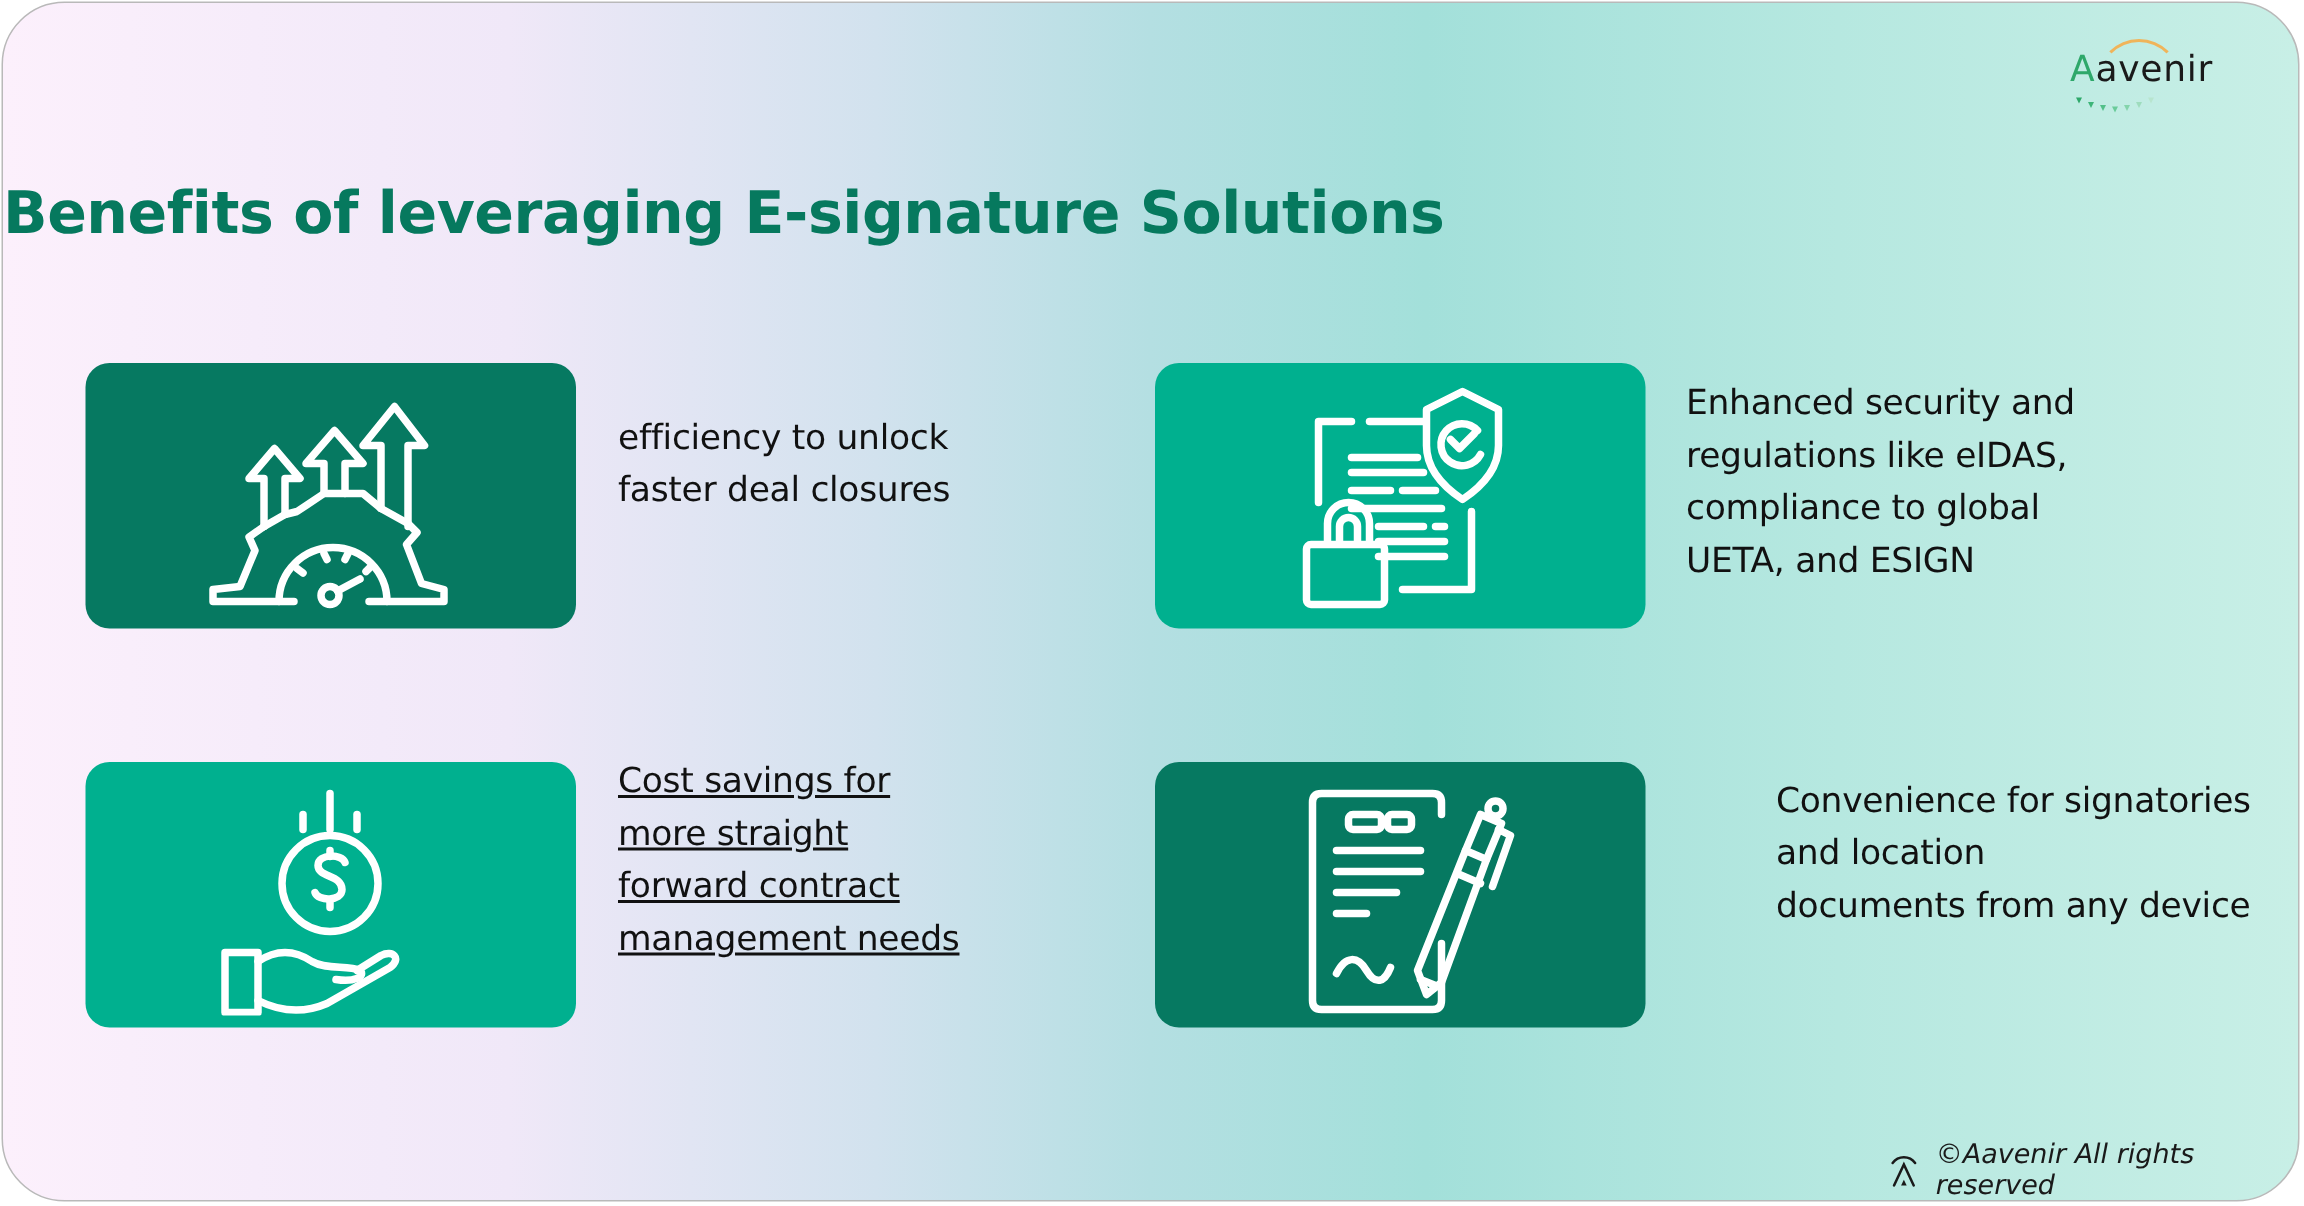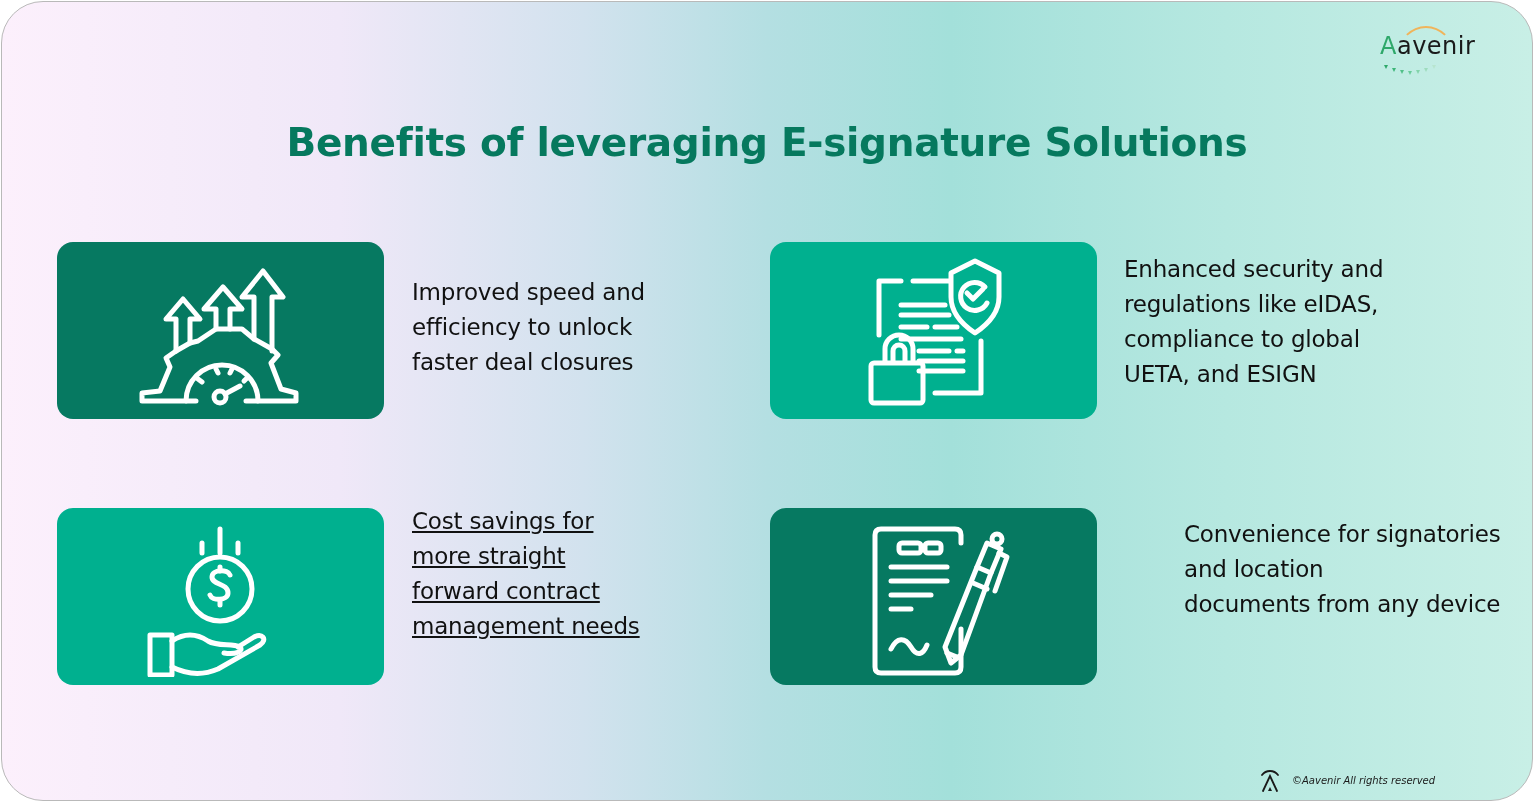--- a/index.html
+++ b/index.html
@@ -29,21 +29,21 @@
     .logo .wordmark {
       position: absolute; left: 16px; top: 10px;
       font-family: "DejaVu Sans", sans-serif; font-size: 24px; color: #1a1a1a; letter-spacing: 0.5px;
     }
     .logo .wordmark .A { color: #2ea86a; }
     .logo .dots {
       position: absolute; left: 18px; top: 42px; width: 60px; height: 12px;
     }
     .title {
       position: absolute; left: 0; right: 0; top: 118px;
-      text-align: center;
+      text-align: left;
       font-family: "DejaVu Sans", sans-serif; font-weight: bold;
       font-size: 39px; color: #06795e; letter-spacing: -0.3px;
     }
     .card {
       position: absolute; width: 327px; height: 177px; border-radius: 16px;
       display: flex; align-items: center; justify-content: center;
     }
     .card.dark { background: #067961; }
     .card.light { background: #00b08f; }
     .card svg { width: 170px; height: 160px; }
@@ -53,21 +53,21 @@
       font-size: 23px; line-height: 35px; color: #111111;
       letter-spacing: -0.2px;
     }
     .footer {
       position: absolute; left: 1256px; top: 764px; height: 28px;
       display: flex; align-items: center; gap: 10px;
     }
     .footer .mark { width: 24px; height: 26px; }
     .footer .text {
       font-family: "DejaVu Sans", sans-serif; font-style: italic;
-      font-size: 10px; color: #1a1a1a;
+      font-size: 18px; color: #1a1a1a;
     }
   </style>
 </head>
 <body>
 
 <div class="canvas">
 
   <div class="logo">
     <div class="arc"></div>
     <div class="wordmark"><span class="A">A</span>avenir</div>
@@ -97,21 +97,20 @@
       <path d="M50 150 A36 36 0 0 1 122 150"></path>
       <path d="M62 128 L66 131"></path>
       <path d="M80 118 L82 122"></path>
       <path d="M96 118 L94 122"></path>
       <path d="M112 126 L108 130"></path>
       <circle cx="84" cy="146" r="6"></circle>
       <path d="M89 143 L104 135"></path>
     </svg>
   </div>
   <div class="desc" style="left:410px; top:273px;">
-    <div>Improved speed and</div>
     <div>efficiency to unlock</div>
     <div>faster deal closures</div>
   </div>
 
   <div class="card light" style="left:768px; top:240px;">
     <svg viewBox="0 0 170 160" fill="none" stroke="#ffffff" stroke-width="5" stroke-linejoin="round" stroke-linecap="round">
 
       <path d="M30 84 V30 H52"></path>
       <path d="M64 30 H100"></path>
       <path d="M132 90 V142 H86"></path>

